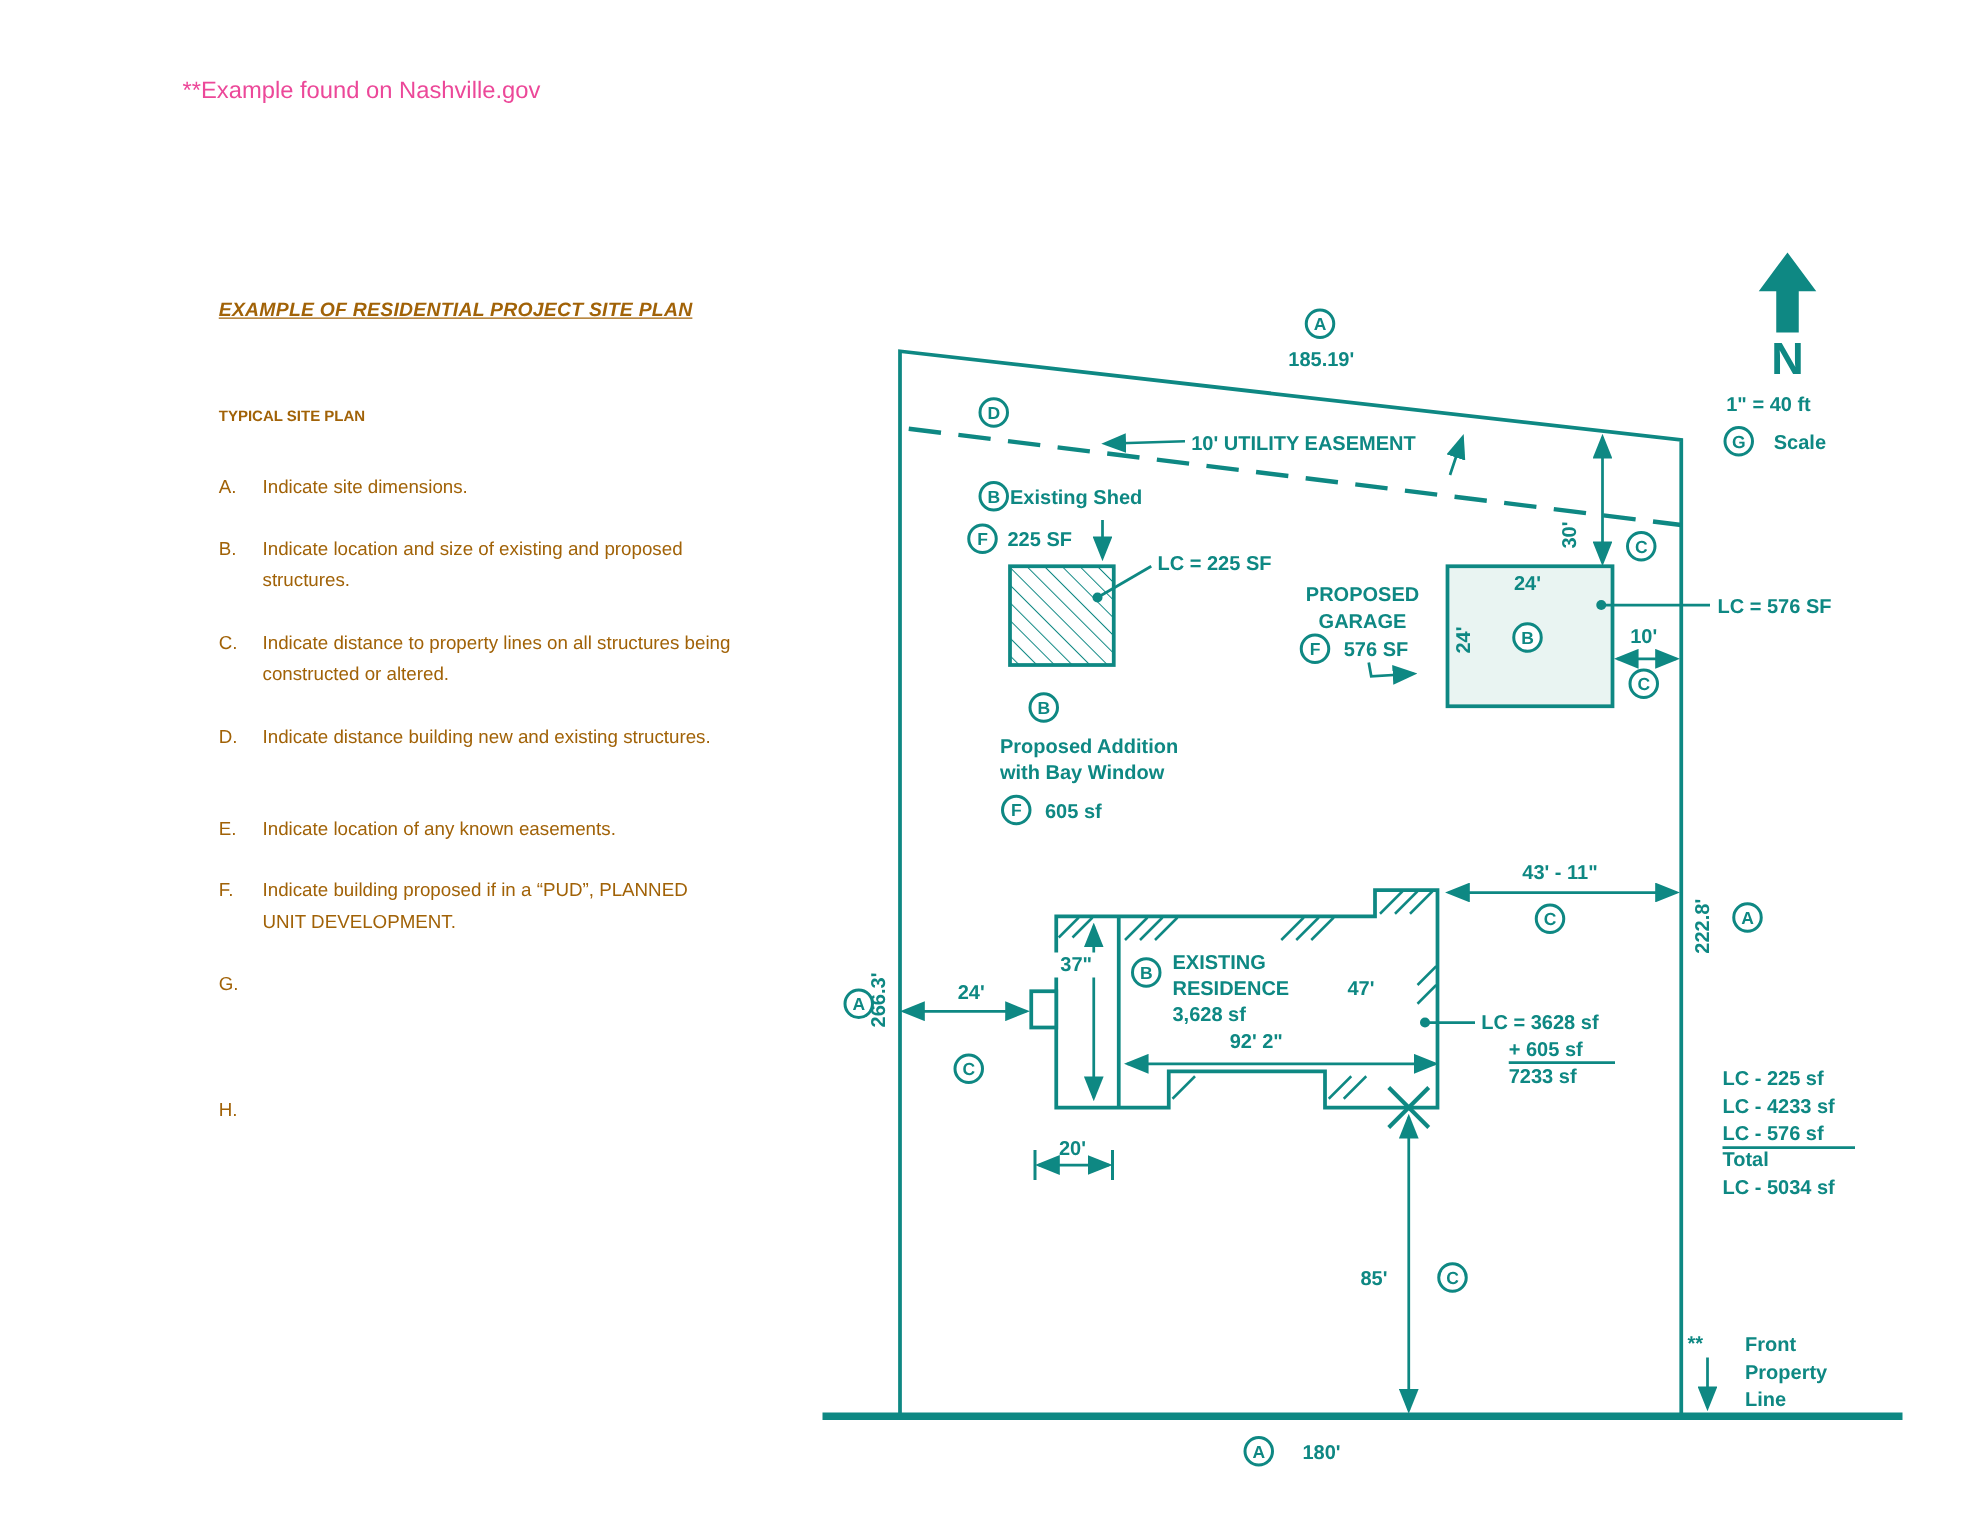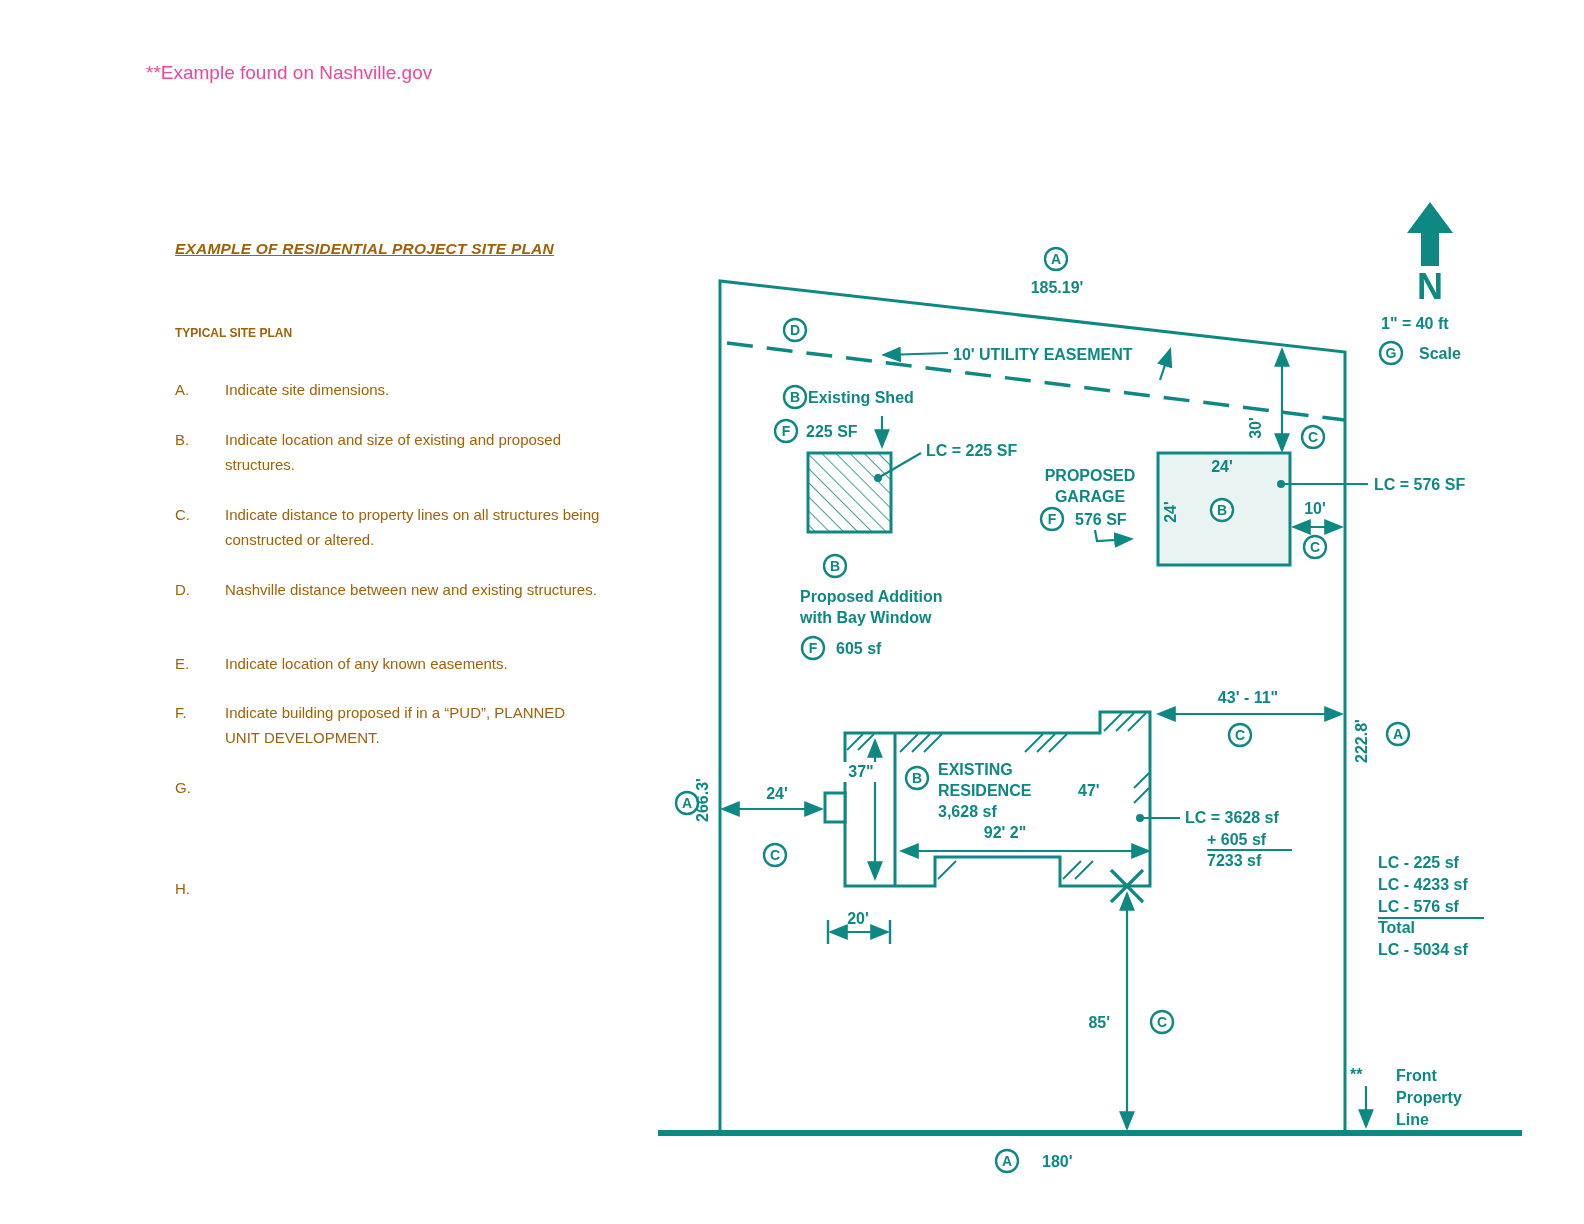--- a/index.html
+++ b/index.html
@@ -3,21 +3,21 @@
 <meta charset="utf-8">
 <style>
   html,body{margin:0;padding:0;background:#fff;}
   #page{position:relative;width:1584px;height:1224px;background:#ffffff;overflow:hidden;font-family:"Liberation Sans",sans-serif;}
   .source-note{position:absolute;left:146px;top:30px;font-size:19px;color:#ec4899;margin-top:32px;}
   .left-panel{position:absolute;left:175px;top:240px;width:440px;height:720px;color:#a16207;}
   .lp-title{position:absolute;left:0;top:0;font-size:15.5px;font-weight:bold;font-style:italic;text-decoration:underline;letter-spacing:.2px;white-space:nowrap;}
   .lp-sub{position:absolute;left:0;top:86px;font-size:12px;font-weight:bold;}
   .item{position:absolute;left:0;width:420px;font-size:15px;line-height:25px;}
   .item .letter{position:absolute;left:0;top:0;}
-  .item .text{display:block;margin-left:50px;width:378px;}
+  .item .text{display:block;margin-left:35px;width:378px;}
   svg{position:absolute;left:0;top:0;}
   svg text{font-family:"Liberation Sans",sans-serif;fill:#0E8883;font-weight:bold;font-size:16px;}
   .mid{text-anchor:middle;}
   .end{text-anchor:end;}
   .nl{font-size:36px;font-weight:900;}
   .bt{font-size:14px;}
   .bc{fill:#ffffff;stroke:#0E8883;stroke-width:2.4;}
   .ln{stroke:#0E8883;stroke-width:3;fill:none;}
   .lnthick{stroke:#0E8883;stroke-width:6;fill:none;}
   .dash{stroke:#0E8883;stroke-width:3.5;fill:none;stroke-dasharray:26 14;}
@@ -44,21 +44,21 @@
     <div class="item" style="top:187px">
       <span class="letter">B.</span>
       <span class="text">Indicate location and size of existing and proposed structures.</span>
     </div>
     <div class="item" style="top:262px">
       <span class="letter">C.</span>
       <span class="text">Indicate distance to property lines on all structures being constructed or  altered.</span>
     </div>
     <div class="item" style="top:337px">
       <span class="letter">D.</span>
-      <span class="text">Nashville distance between new and existing structures.</span>
+      <span class="text">Indicate distance building new and existing structures.</span>
     </div>
     <div class="item" style="top:411px">
       <span class="letter">E.</span>
       <span class="text">Indicate location of any known easements.</span>
     </div>
     <div class="item" style="top:460px">
       <span class="letter">F.</span>
       <span class="text">Indicate building proposed if in a “PUD”, PLANNED UNIT  DEVELOPMENT.</span>
     </div>
     <div class="item" style="top:535px">

